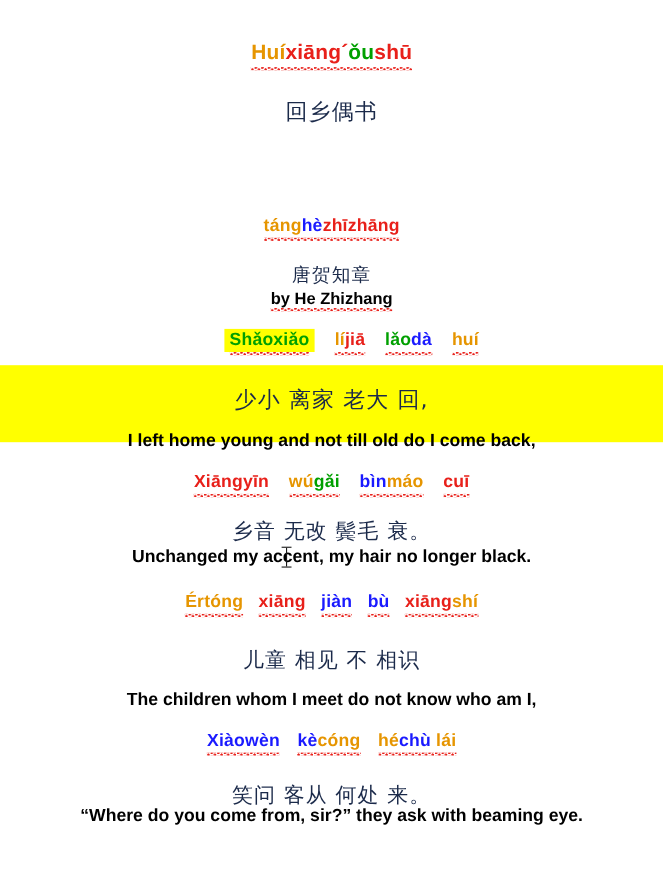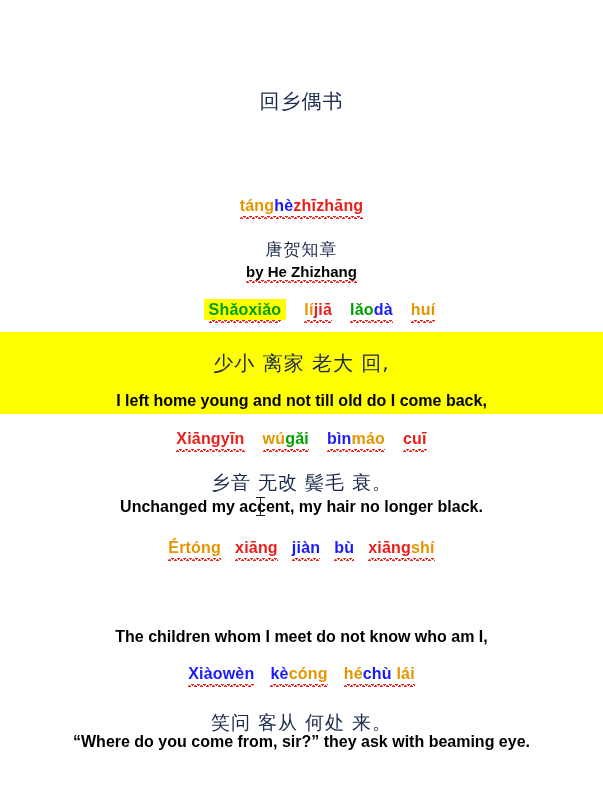--- a/index.html
+++ b/index.html
@@ -118,47 +118,49 @@
     position: absolute; left: 0; width: 9px; height: 1px; background: #1a1a1a;
   }
   .caret-ibeam .top { top: 0; }
   .caret-ibeam .bot { bottom: 0; }
 </style>
 </head>
 <body>
 
 <div class="page">
 
+  <div class="abs line pinyin title-pinyin" style="top:38px;"><span class="seg"><span style="color: rgb(230, 149, 0);">Huí</span><span style="color: rgb(232, 32, 26);">xiāng</span><span style="color: rgb(232, 32, 26);">´</span><span style="color: rgb(0, 160, 0);">ǒu</span><span style="color: rgb(232, 32, 26);">shū</span></span></div>
 
   <div class="abs line hanzi title-hanzi" style="top:88px;">回乡偶书</div>
 
 
   <div class="abs line pinyin" style="top:197px;"><span class="seg"><span style="color: rgb(230, 149, 0);">táng</span><span style="color: rgb(26, 26, 255);">hè</span><span style="color: rgb(232, 32, 26);">zhī</span><span style="color: rgb(232, 32, 26);">zhāng</span></span></div>
 
   <div class="abs line hanzi" style="top:238px; font-size:17px;">唐贺知章</div>
 
   <div class="abs line author-en" style="top:263px;">
     <span class="seg-u">by He Zhizhang</span>
   </div>
 
   <div class="abs line pinyin" style="top:301px;"><span class="hl-yellow" style="padding: 2px 5px;"><span class="seg"><span style="color: rgb(0, 160, 0);">Shǎoxiǎo</span></span></span><span class="gap" style="width: 18px;">&nbsp;</span><span><span class="seg"><span style="color: rgb(230, 149, 0);">lí</span><span style="color: rgb(232, 32, 26);">jiā</span></span></span><span class="gap" style="width: 18px;">&nbsp;</span><span><span class="seg"><span style="color: rgb(0, 160, 0);">lǎo</span><span style="color: rgb(26, 26, 255);">dà</span></span></span><span class="gap" style="width: 18px;">&nbsp;</span><span><span class="seg"><span style="color: rgb(230, 149, 0);">huí</span></span></span></div>
 
-  <div class="abs band-yellow" style="top:332px; height:82px;">
+  <div class="abs band-yellow" style="top:332px; height:70px;">
     <div class="line hanzi" style="padding-top:18px; font-size:20px;"><span class="grp">少小</span><span class="gap" style="width: 14px;">&nbsp;</span><span class="grp">离家</span><span class="gap" style="width: 14px;">&nbsp;</span><span class="grp">老大</span><span class="gap" style="width: 14px;">&nbsp;</span><span class="grp">回,</span></div>
     <div class="line english" style="padding-top:15px;">I left home young and not till old do I come back,</div>
   </div>
 
   <div class="abs line pinyin" style="top:430px;"><span><span class="seg"><span style="color: rgb(232, 32, 26);">Xiāngyīn</span></span></span><span class="gap" style="width: 18px;">&nbsp;</span><span><span class="seg"><span style="color: rgb(230, 149, 0);">wú</span><span style="color: rgb(0, 160, 0);">gǎi</span></span></span><span class="gap" style="width: 18px;">&nbsp;</span><span><span class="seg"><span style="color: rgb(26, 26, 255);">bìn</span><span style="color: rgb(230, 149, 0);">máo</span></span></span><span class="gap" style="width: 18px;">&nbsp;</span><span><span class="seg"><span style="color: rgb(232, 32, 26);">cuī</span></span></span></div>
 
   <div class="abs line hanzi" style="top:470px;"><span class="grp">乡音</span><span class="gap" style="width: 14px;">&nbsp;</span><span class="grp">无改</span><span class="gap" style="width: 14px;">&nbsp;</span><span class="grp">鬓毛</span><span class="gap" style="width: 14px;">&nbsp;</span><span class="grp">衰。</span></div>
 
   <div class="abs line english" style="top:498px;">Unchanged my accent, my hair no longer black.</div>
 
   <div class="abs line pinyin" style="top:539px;"><span><span class="seg"><span style="color: rgb(230, 149, 0);">Értóng</span></span></span><span class="gap" style="width: 14px;">&nbsp;</span><span><span class="seg"><span style="color: rgb(232, 32, 26);">xiāng</span></span></span><span class="gap" style="width: 14px;">&nbsp;</span><span><span class="seg"><span style="color: rgb(26, 26, 255);">jiàn</span></span></span><span class="gap" style="width: 14px;">&nbsp;</span><span><span class="seg"><span style="color: rgb(26, 26, 255);">bù</span></span></span><span class="gap" style="width: 14px;">&nbsp;</span><span><span class="seg"><span style="color: rgb(232, 32, 26);">xiāng</span><span style="color: rgb(230, 149, 0);">shí</span></span></span></div>
 
+  <div class="abs line hanzi" style="top:587px;"><span class="grp">儿童</span><span class="gap" style="width: 22px;">&nbsp;</span><span class="grp">相见</span><span class="gap" style="width: 22px;">&nbsp;</span><span class="grp">不</span><span class="gap" style="width: 22px;">&nbsp;</span><span class="grp">相识</span></div>
 
   <div class="abs line english" style="top:628px;">The children whom I meet do not know who am I,</div>
 
   <div class="abs line pinyin" style="top:665px;"><span><span class="seg"><span style="color: rgb(26, 26, 255);">Xiàowèn</span></span></span><span class="gap" style="width: 16px;">&nbsp;</span><span><span class="seg"><span style="color: rgb(26, 26, 255);">kè</span><span style="color: rgb(230, 149, 0);">cóng</span></span></span><span class="gap" style="width: 16px;">&nbsp;</span><span><span class="seg"><span style="color: rgb(230, 149, 0);">hé</span><span style="color: rgb(26, 26, 255);">chù</span><span style="color: rgb(230, 149, 0);"> </span><span style="color: rgb(230, 149, 0);">lái</span></span></span></div>
 
   <div class="abs line hanzi" style="top:710px;text-align:center;"><span class="grp">笑问</span><span class="gap" style="width: 20px;">&nbsp;</span><span class="grp">客从</span><span class="gap" style="width: 20px;">&nbsp;</span><span class="grp">何处 来。</span></div>
 
   <div class="abs line english" style="top:733px;">“Where do you come from, sir?”  they ask with beaming eye.</div>
 
   <div class="caret-ibeam" style="left: 256px; top: 497px;">

